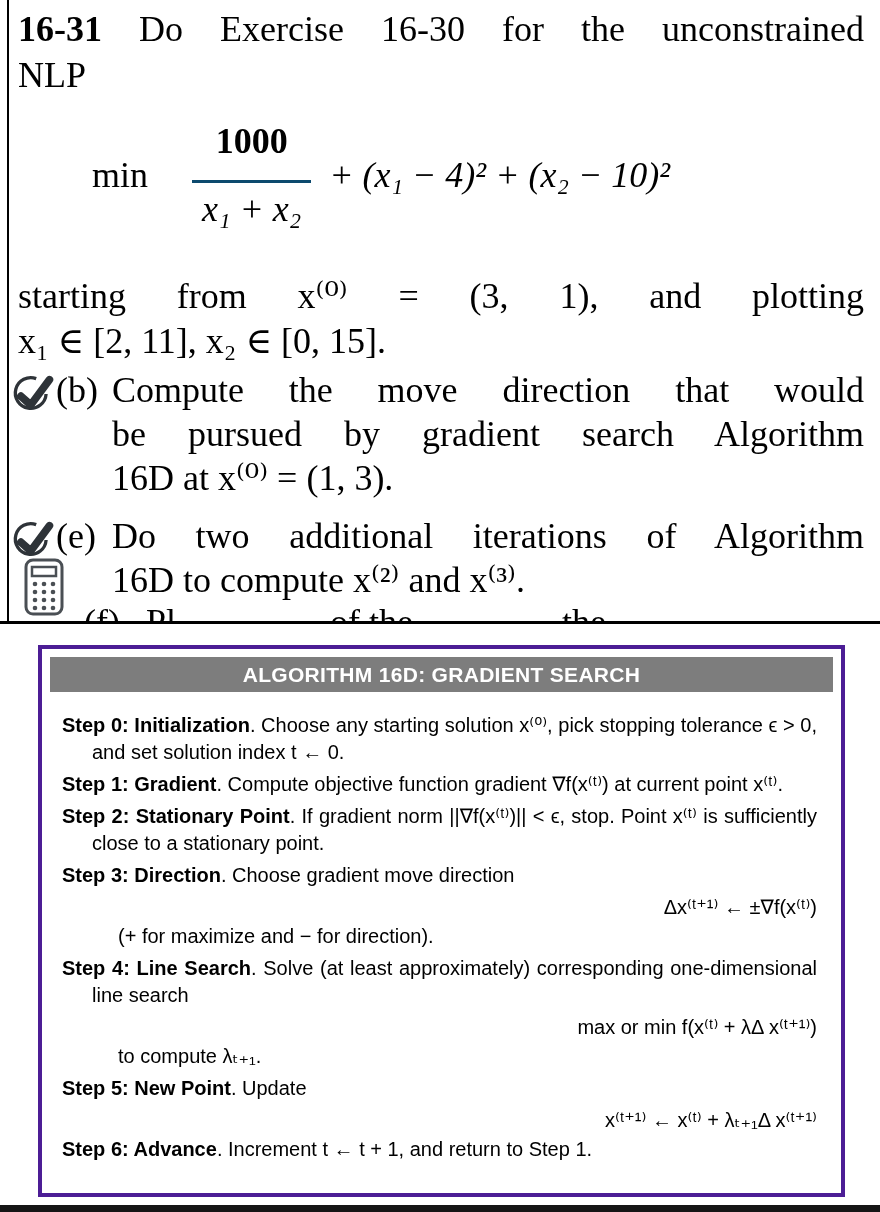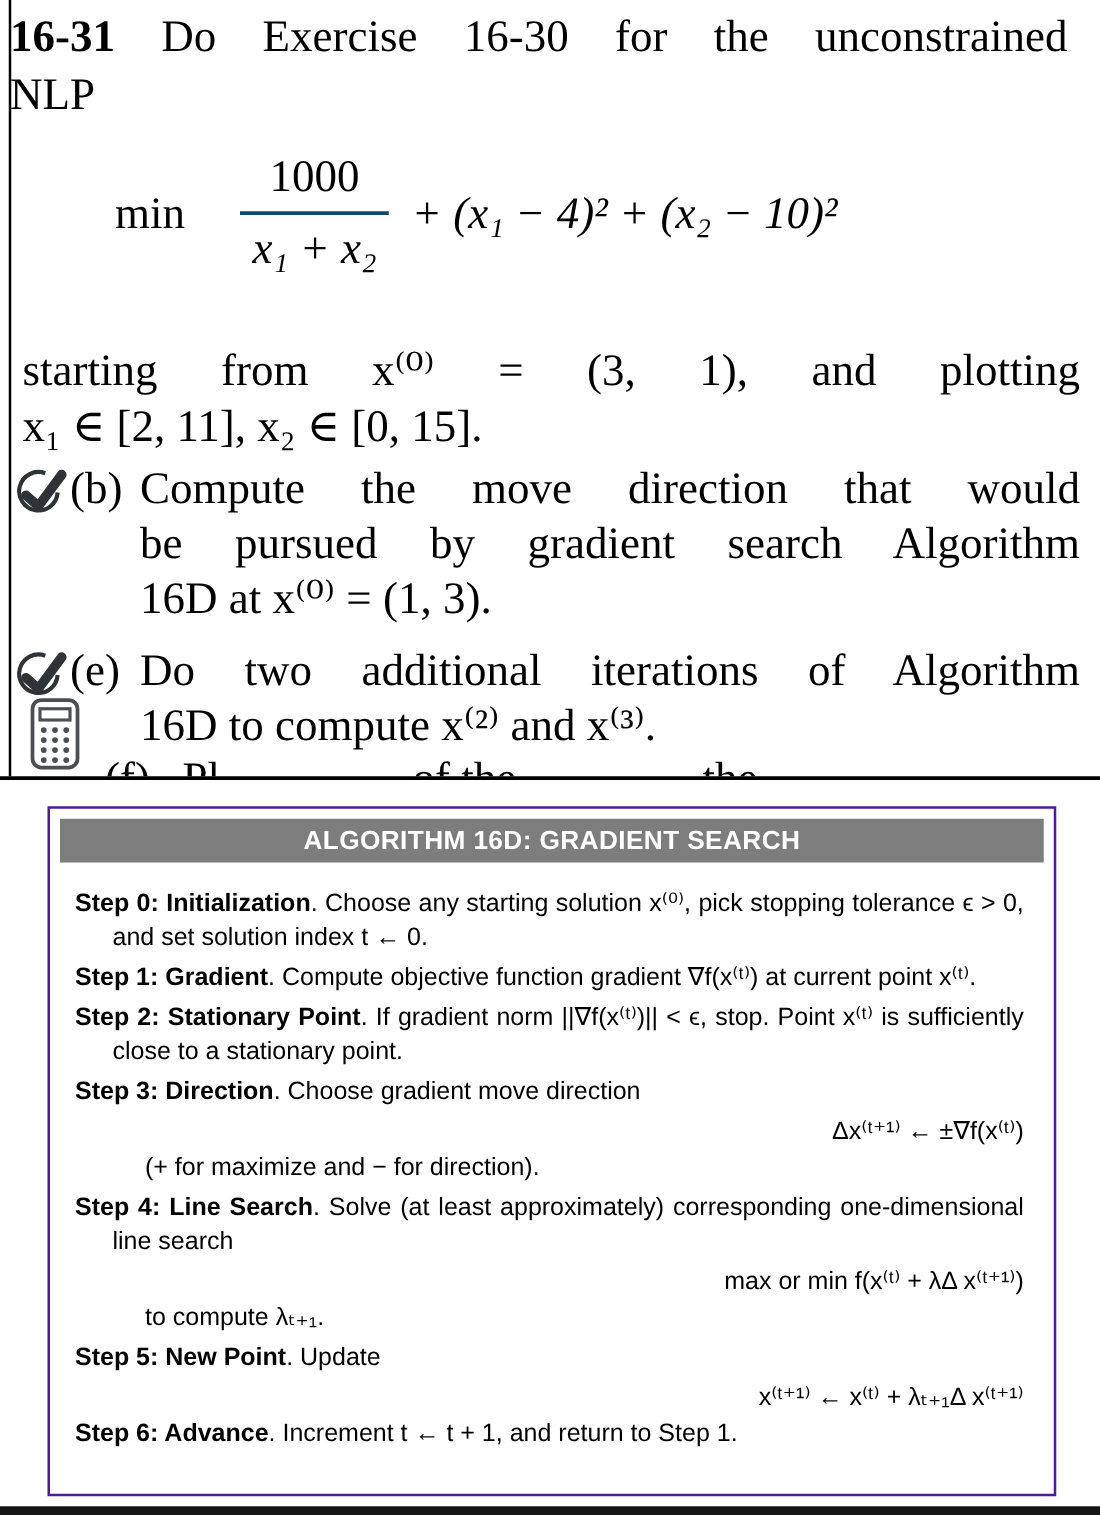--- a/index.html
+++ b/index.html
@@ -11,29 +11,29 @@
     font-family:"Liberation Serif","DejaVu Serif",serif;
     overflow:hidden;
   }
 
   
   .vline   { position:absolute; left:7px; top:0; width:2px; height:621px; background:#000; }
   .hrule   { position:absolute; left:0; top:621px; width:880px; height:3px; background:#000; }
   .botbar  { position:absolute; left:0; top:1205px; width:880px; height:7px; background:#151515; }
 
   
-  .title { position:absolute; left:8px; top:6px; width:846px; font-size:36px; line-height:46px; }
+  .title { position:absolute; left:18px; top:6px; width:846px; font-size:36px; line-height:46px; }
   .jline { display:block; text-align:justify; text-align-last:justify; }
   .lline { display:block; }
   .bold  { font-weight:bold; }
 
   .math-row { position:absolute; left:92px; top:120px; display:flex; align-items:center; font-size:36px; }
   .math-min { margin-right:44px; }
   .frac { display:inline-block; text-align:center; }
-  .frac-num { display:block; padding:0 14px 7px; }
+  .frac-num { display:block; padding:0 14px 18px;font-weight:bold; }
   .frac-den { display:block; border-top:3px solid #0c4a6e; padding:5px 10px 0; font-style:italic; }
   .math-tail { margin-left:18px; font-style:italic; }
 
   .starting { position:absolute; left:18px; top:274px; width:846px; font-size:36px; line-height:45px; }
 
   .part { position:absolute; left:0; width:880px; font-size:36px; line-height:44px; }
   .part-b { top:368px; }
   .part-e { top:514px; }
   .part .check  { position:absolute; left:12px; top:4px; }
   .part .plabel { position:absolute; left:56px; top:0; }
@@ -45,21 +45,21 @@
   .cutline span { position:absolute; top:0; white-space:nowrap; }
   .cf0 { left:84px; }
   .cf1 { left:146px; }
   .cf2 { left:330px; }
   .cf3 { left:562px; }
 
   
   .algo {
     position:absolute; left:38px; top:645px;
     width:807px; height:552px; box-sizing:border-box;
-    border:2px solid #4c1d95; background:#fff;
+    border:4px solid #4c1d95; background:#fff;
     font-family:"Liberation Sans","DejaVu Sans",sans-serif;
     font-size:20px; line-height:27px;
   }
   .algo-header {
     margin:8px; padding:4px 0;
     background:#7d7d7d; color:#fff;
     font-weight:bold; text-align:center;
     font-size:21px; letter-spacing:0.3px;
   }
   .algo-body { padding:12px 24px 0 20px; }

